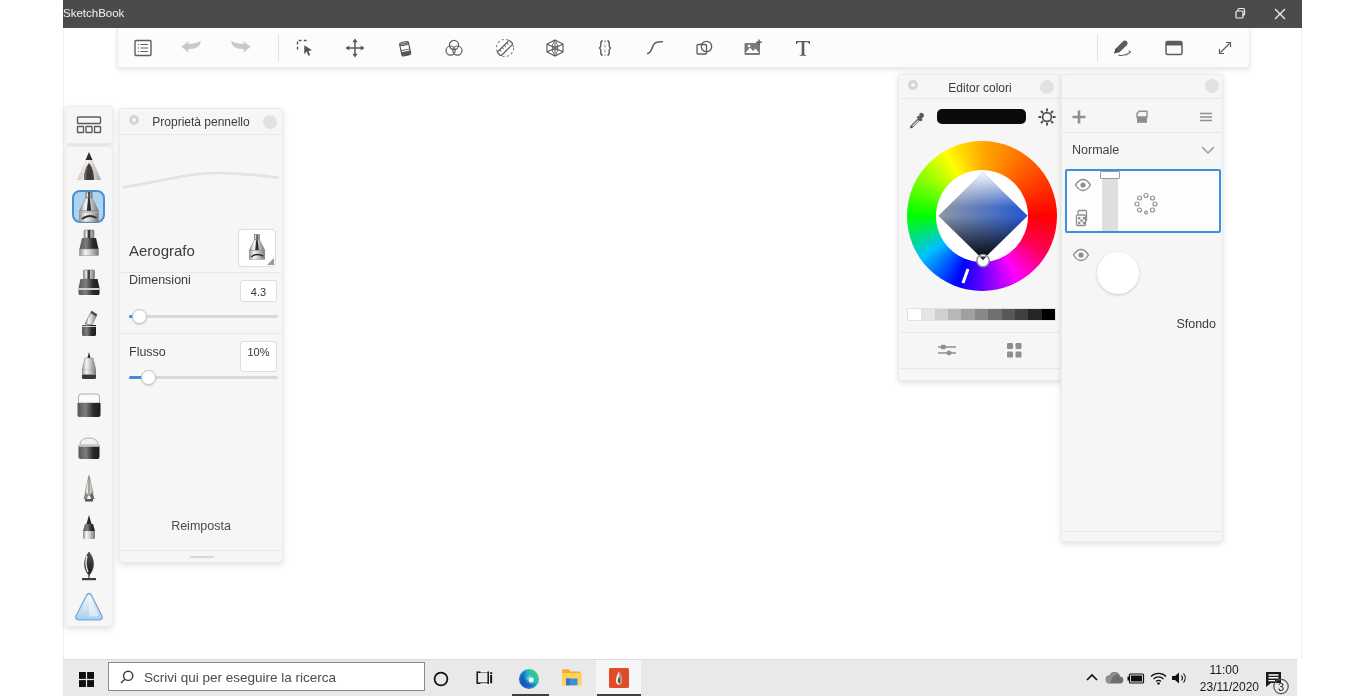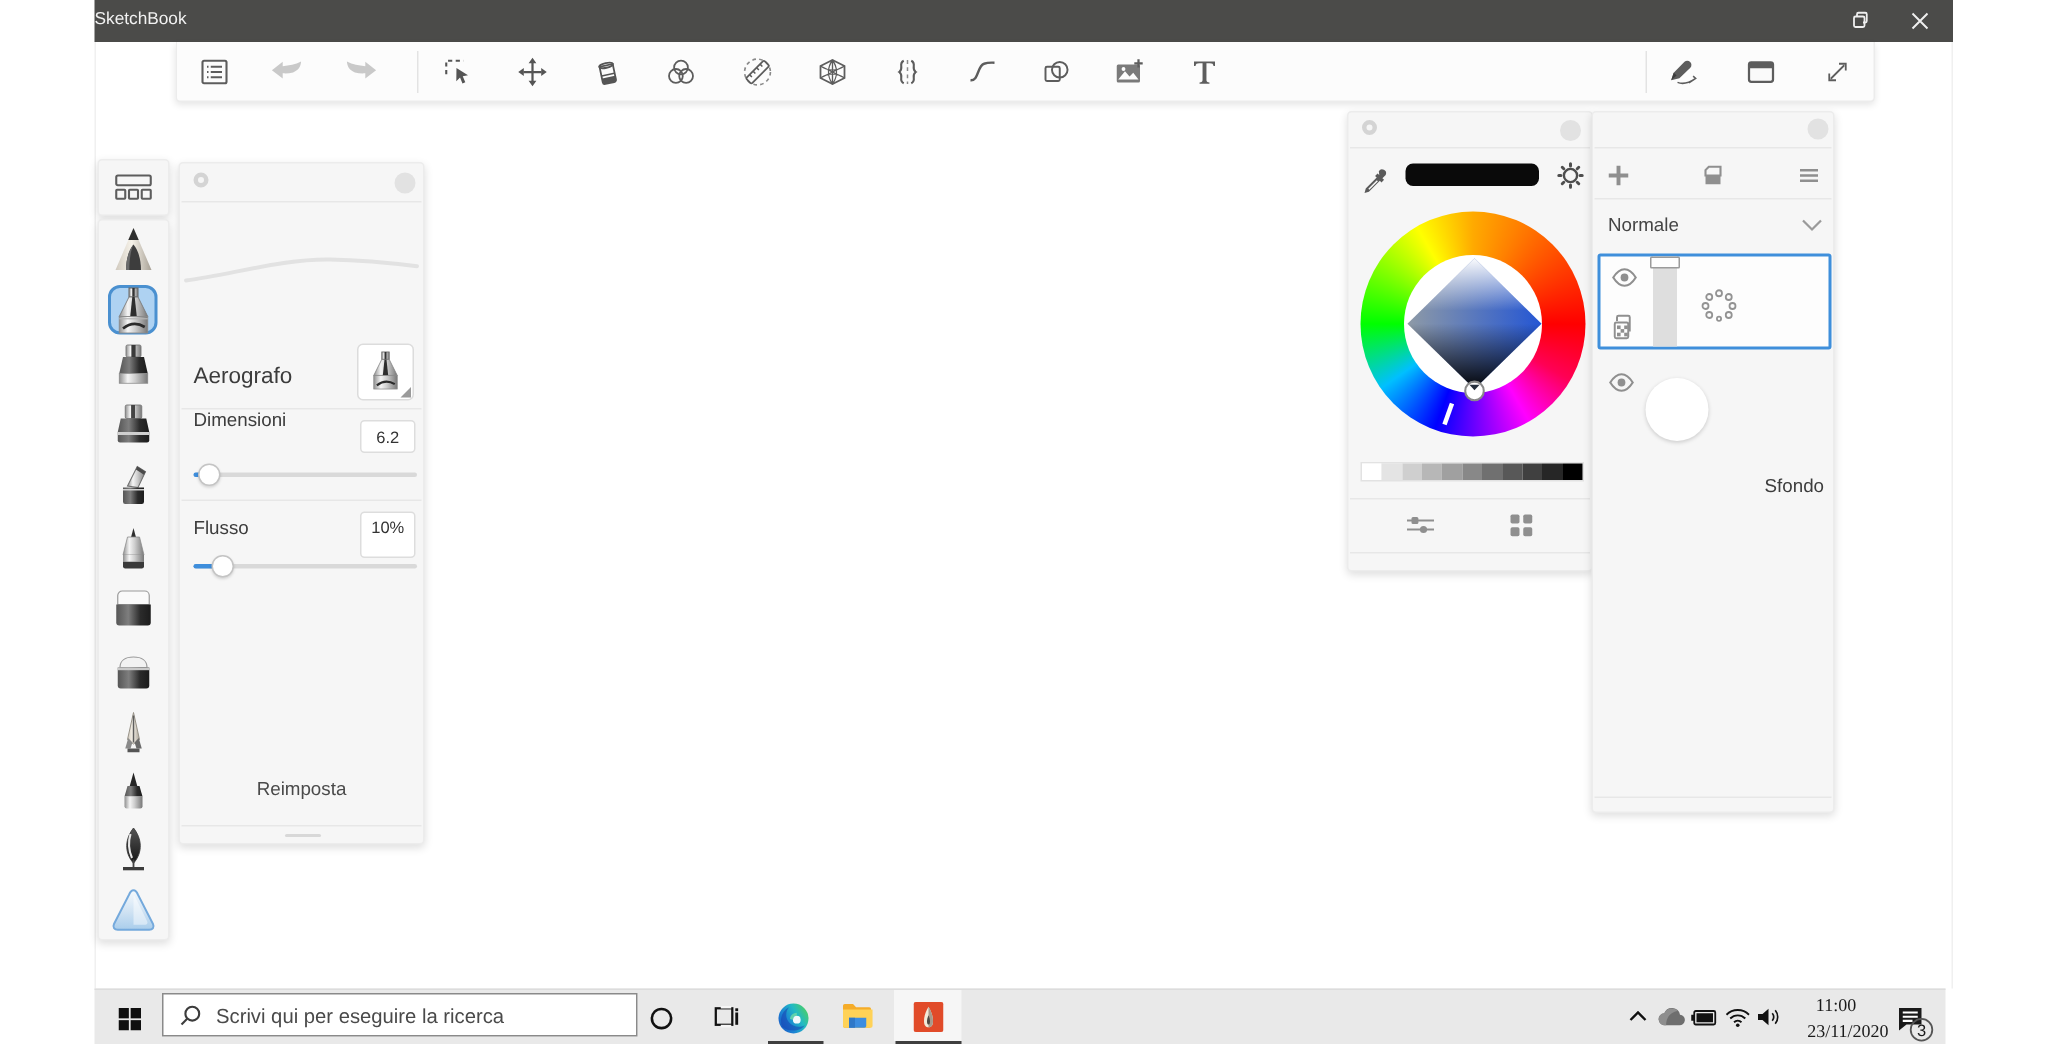--- a/index.html
+++ b/index.html
@@ -21,21 +21,21 @@
   .ringbtn { position:absolute; width:10px; height:10px; border:3px solid #d4d4d4; border-radius:50%; }
   .dotbtn { position:absolute; width:14px; height:14px; background:#e2e2e2; border-radius:50%; }
   .sep { position:absolute; left:1px; right:1px; height:1px; background:#e7e7e7; }
   .vbox { position:absolute; background:#fff; border:1px solid #ddd; border-radius:3px;
     font-size:11px; color:#333; text-align:center; }
   .slider-track { position:absolute; height:3px; background:#d9d9d9; border-radius:2px; }
   .slider-fill { position:absolute; height:3px; background:#3e8edc; border-radius:2px; }
   .knob { position:absolute; width:15px; height:15px; background:#fff;
     border:1px solid #c4c4c4; border-radius:50%; box-shadow:0 1px 2px rgba(0,0,0,0.15); }
   #taskbar { position:absolute; left:63px; top:659px; width:1234px; height:37px; background:#e9e9e9; border-top:1px solid #dcdcdc; }
-  .traytxt { position:absolute; font-size:12px; color:#1a1a1a; text-align:center;font-family:Liberation Serif, serif; }
+  .traytxt { position:absolute; font-size:12px; color:#1a1a1a; text-align:center; }
 </style>
 </head>
 <body>
 
 <div class="abs" style="left:63px;top:28px;width:1239px;height:631px;background:#fff;border-left:1px solid #f0f0f0;border-right:1px solid #f0f0f0;"></div>
 <div id="titlebar">
   <span class="tname">SketchBook</span>
   <svg class="abs" style="left:1165px;top:4px;" width="22" height="20" viewBox="0 0 22 20">
     <rect x="8" y="7" width="7" height="7" fill="none" stroke="#efefef" stroke-width="1.2" rx="1"></rect>
     <path d="M10 7 V5.5 a1 1 0 0 1 1-1 h4.5 a1 1 0 0 1 1 1 V10 a1 1 0 0 1 -1 1 H14" fill="none" stroke="#efefef" stroke-width="1.2"></path>
@@ -235,20 +235,21 @@
     <path d="M17 23 V28" stroke="#444" stroke-width="1.2"></path>
     <rect x="10" y="28" width="14" height="2.2" fill="#3c3c3c"></rect>
   </svg>
 <svg class="abs" style="left:72px;top:590px;" width="34" height="34" viewBox="0 0 34 34">
     <path d="M17 3.5 C18.2 3.5 19.2 4.6 20 6.5 L30 26 C31 28.2 29.8 29.8 27.5 29.8 L6.5 29.8 C4.2 29.8 3 28.2 4 26 L14 6.5 C14.8 4.6 15.8 3.5 17 3.5 Z" fill="url(#btri)" stroke="#74a9dc" stroke-width="1.3"></path>
     <path d="M17 7 C17.5 7 18 7.5 18.5 8.7 L26 24 C26.8 25.6 26 26.5 24.5 26.5 L17 26.5 Z" fill="#ffffff" opacity="0.45"></path>
   </svg>
 
 <div class="panel" style="left:119px;top:108px;width:164px;height:455px;">
   <div class="ringbtn" style="left:9px;top:6px;"></div>
+  <div class="ptitle">Proprietà pennello</div>
   <div class="dotbtn" style="left:143px;top:6px;"></div>
   <div class="sep" style="top:25px;"></div>
   <svg class="abs" style="left:0px;top:55px;" width="162" height="40" viewBox="0 0 162 40">
     <path d="M4 23 C 35 19, 68 8.5, 100 9 C 126 9.5, 146 12, 158 13.5" fill="none" stroke="#e2e2e2" stroke-width="2.6" stroke-linecap="round"></path>
   </svg>
   <div class="abs" style="left:9px;top:133px;font-size:15px;color:#3c3c3c;">Aerografo</div>
   <div class="abs" style="left:118px;top:120px;width:38px;height:38px;background:#fff;border:1px solid #dcdcdc;border-radius:4px;">
     <svg class="abs" style="left:4px;top:2px;" width="28" height="30" viewBox="0 0 34 34">
         <rect x="14" y="2" width="6" height="6" fill="url(#metal)" stroke="#6a6a6a" stroke-width="0.7"></rect>
         <path d="M16.2 2 h1.6 v6 h-1.6 Z" fill="#333"></path>
@@ -256,37 +257,38 @@
         <path d="M16.2 8 h1.6 l1.4 13 h-4.4 Z" fill="#2e2e2e"></path>
         <rect x="7.5" y="21" width="19" height="11" fill="url(#metal)" stroke="#8a8a8a" stroke-width="0.6"></rect>
         <path d="M10 29 Q17 23.5 24.5 28" fill="none" stroke="#2b2b2b" stroke-width="1.8"></path>
       </svg>
       <svg class="abs" style="left:27px;top:27px;" width="9" height="9" viewBox="0 0 9 9">
         <path d="M8 1 V8 H1 Z" fill="#9a9a9a"></path>
       </svg>
   </div>
   <div class="sep" style="top:163px;"></div>
   <div class="abs" style="left:9px;top:164px;font-size:12.5px;color:#3c3c3c;">Dimensioni</div>
-  <div class="vbox" style="left:120px;top:171px;width:37px;height:22px;line-height:22px;">6.2</div>
+  <div class="vbox" style="left:120px;top:171px;width:37px;height:22px;line-height:22px;">4.3</div>
   <div class="slider-track" style="left:9px;top:206px;width:149px;"></div>
   <div class="slider-fill" style="left:9px;top:206px;width:6px;"></div>
   <div class="knob" style="left:12px;top:200px;"></div>
   <div class="sep" style="top:224px;"></div>
   <div class="abs" style="left:9px;top:236px;font-size:12.5px;color:#3c3c3c;">Flusso</div>
   <div class="vbox" style="left:120px;top:232px;width:37px;height:31px;line-height:21px;">10%</div>
   <div class="slider-track" style="left:9px;top:267px;width:149px;"></div>
   <div class="slider-fill" style="left:9px;top:267px;width:15px;"></div>
   <div class="knob" style="left:21px;top:261px;"></div>
   <div class="abs" style="left:0;top:410px;width:100%;text-align:center;font-size:12.5px;color:#4a4a4a;">Reimposta</div>
   <div class="sep" style="top:441px;"></div>
   <div class="abs" style="left:70px;top:447px;width:24px;height:2px;background:#d8d8d8;border-radius:1px;"></div>
 </div>
 
 <div class="panel" style="left:898px;top:74px;width:164px;height:307px;">
   <div class="ringbtn" style="left:9px;top:5px;"></div>
+  <div class="ptitle">Editor colori</div>
   <div class="dotbtn" style="left:141px;top:5px;"></div>
   <div class="sep" style="top:23px;"></div>
   <svg class="abs" style="left:9px;top:37px;" width="18" height="18" viewBox="0 0 18 18">
       <path d="M11.2 2.2 a2.6 2.6 0 0 1 4.6 2.4 l-2.2 2.2 1.1 1.1 -1.7 1.7 -1.1 -1.1 -7.3 7.3 -2.9 0.8 0.8 -2.9 7.3 -7.3 -1.1 -1.1 1.7 -1.7 1.1 1.1 Z" fill="#5a5a5a"></path>
       <path d="M4.2 13.8 L9.9 8.1 L10.6 8.8 L4.9 14.5 Z" fill="#fafafa"></path>
     </svg>
 <div class="abs" style="left:38px;top:34px;width:89px;height:15px;background:#0a0a0a;border-radius:5px;"></div>
 <svg class="abs" style="left:139px;top:33px;" width="18" height="18" viewBox="0 0 18 18">
       <circle cx="9" cy="9" r="4.4" fill="none" stroke="#4e4e4e" stroke-width="1.6"></circle>
       <g stroke="#4e4e4e" stroke-width="2" stroke-linecap="round">

